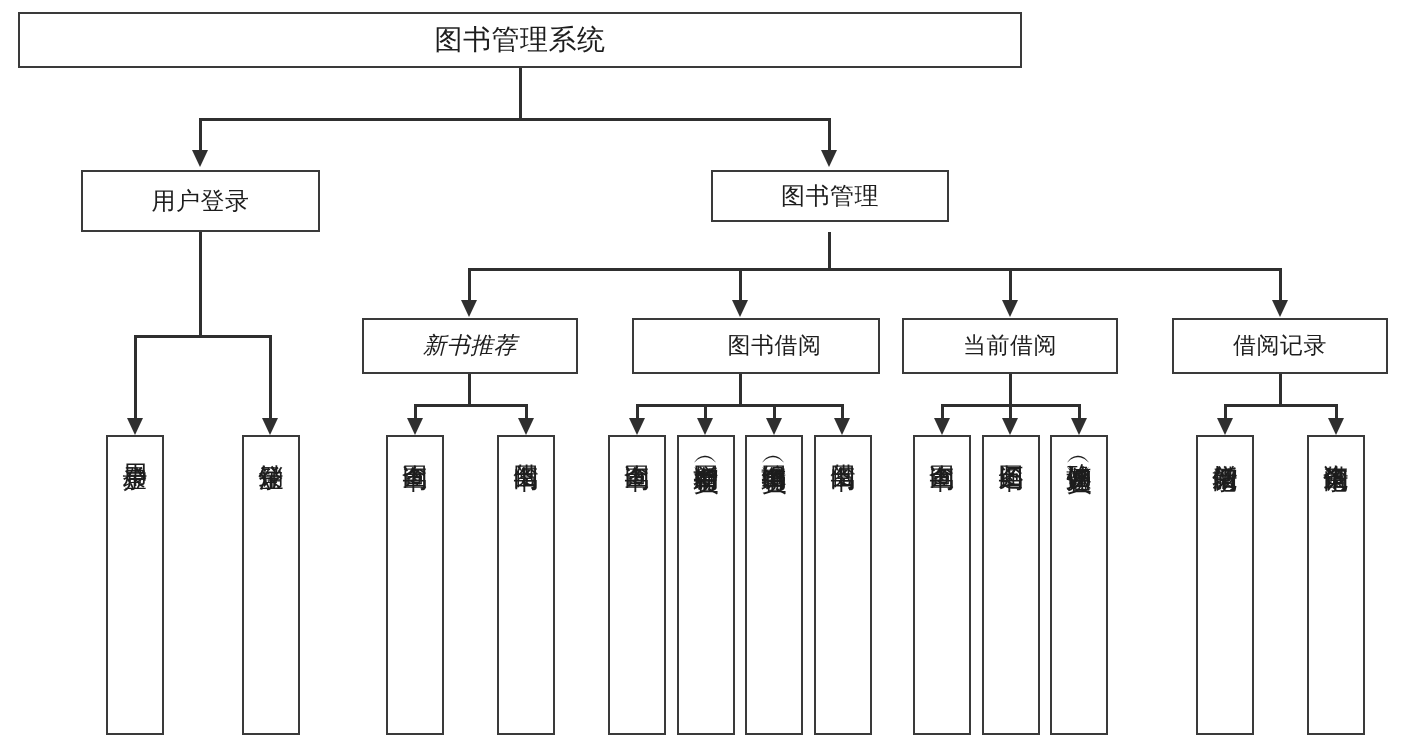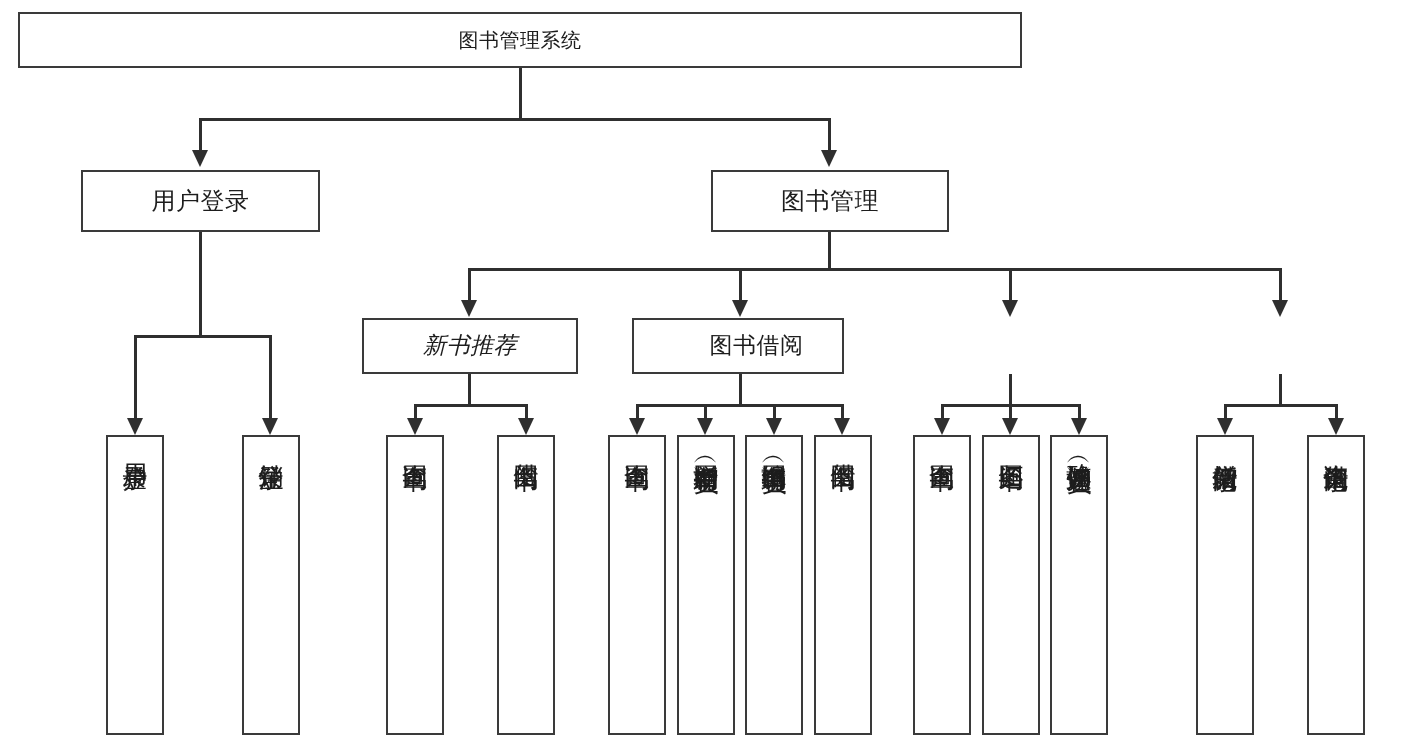--- a/index.html
+++ b/index.html
@@ -25,21 +25,21 @@
     align-items:center;
     justify-content:center;
     text-align:center;
   }
   .node .label{
     display:block;
     line-height:1.12;
     letter-spacing:0.5px;
     color:#1d1d1d;
   }
-  .node.root .label{font-size:20px;text-align:center;}
+  .node.root .label{font-size:28px;text-align:center;}
   .node.lvl1 .label{font-size:24px;}
   .node.lvl2 .label{font-size:23px;}
   
   .node.leaf{
     align-items:flex-start;
     justify-content:center;
     padding-top:7px;
   }
   .node.leaf .label{
     writing-mode:vertical-rl;
@@ -83,21 +83,21 @@
 
   <div class="ln h" style="left:199px; top:118px; width:632px; height:3px;"></div>
   <div class="ln v" style="left:199px; top:118px; width:3px; height:32px;"></div>
   <div class="ln v" style="left:828px; top:118px; width:3px; height:32px;"></div>
   <div class="arrow" style="left:192px; top:150px;"></div>
   <div class="arrow" style="left:821px; top:150px;"></div>
 
   <div class="node lvl1" style="left:81px; top:170px; width:239px; height:62px;">
     <span class="label">用户登录</span>
   </div>
-  <div class="node lvl1" style="left:711px; top:170px; width:238px; height:62px;">
+  <div class="node lvl1" style="left:711px; top:170px; width:238px; height:52px;">
     <span class="label">图书管理</span>
   </div>
 
   <div class="ln v" style="left:199px; top:232px; width:3px; height:103px;"></div>
   <div class="ln h" style="left:134px; top:335px; width:138px; height:3px;"></div>
   <div class="ln v" style="left:134px; top:335px; width:3px; height:83px;"></div>
   <div class="ln v" style="left:269px; top:335px; width:3px; height:83px;"></div>
   <div class="arrow" style="left:127px; top:418px;"></div>
   <div class="arrow" style="left:262px; top:418px;"></div>
 
@@ -115,22 +115,28 @@
   <div class="ln v" style="left:1009px; top:268px; width:3px; height:32px;"></div>
   <div class="ln v" style="left:1279px; top:268px; width:3px; height:32px;"></div>
   <div class="arrow" style="left:461px; top:300px;"></div>
   <div class="arrow" style="left:732px; top:300px;"></div>
   <div class="arrow" style="left:1002px; top:300px;"></div>
   <div class="arrow" style="left:1272px; top:300px;"></div>
 
   <div class="node lvl2" style="left:362px; top:318px; width:216px; height:56px;font-style:italic;">
     <span class="label">新书推荐</span>
   </div>
-  <div class="node lvl2" style="left:632px; top:318px; width:212px; height:56px;padding-left:37px;">
+  <div class="node lvl2" style="left:632px; top:318px; width:248px; height:56px;padding-left:37px;">
     <span class="label">图书借阅</span>
+  </div>
+  <div class="node lvl2" style="left:902px; top:318px; width:216px; height:56px;">
+    <span class="label">当前借阅</span>
+  </div>
+  <div class="node lvl2" style="left:1172px; top:318px; width:216px; height:56px;">
+    <span class="label">借阅记录</span>
   </div>
 
   <div class="ln v" style="left:468px; top:374px; width:3px; height:32px;"></div>
   <div class="ln h" style="left:414px; top:404px; width:114px; height:3px;"></div>
   <div class="ln v" style="left:414px; top:404px; width:3px; height:14px;"></div>
   <div class="ln v" style="left:525px; top:404px; width:3px; height:14px;"></div>
   <div class="arrow" style="left:407px; top:418px;"></div>
   <div class="arrow" style="left:518px; top:418px;"></div>
 
   <div class="node leaf" style="left:386px; top:435px; width:58px; height:300px;">

